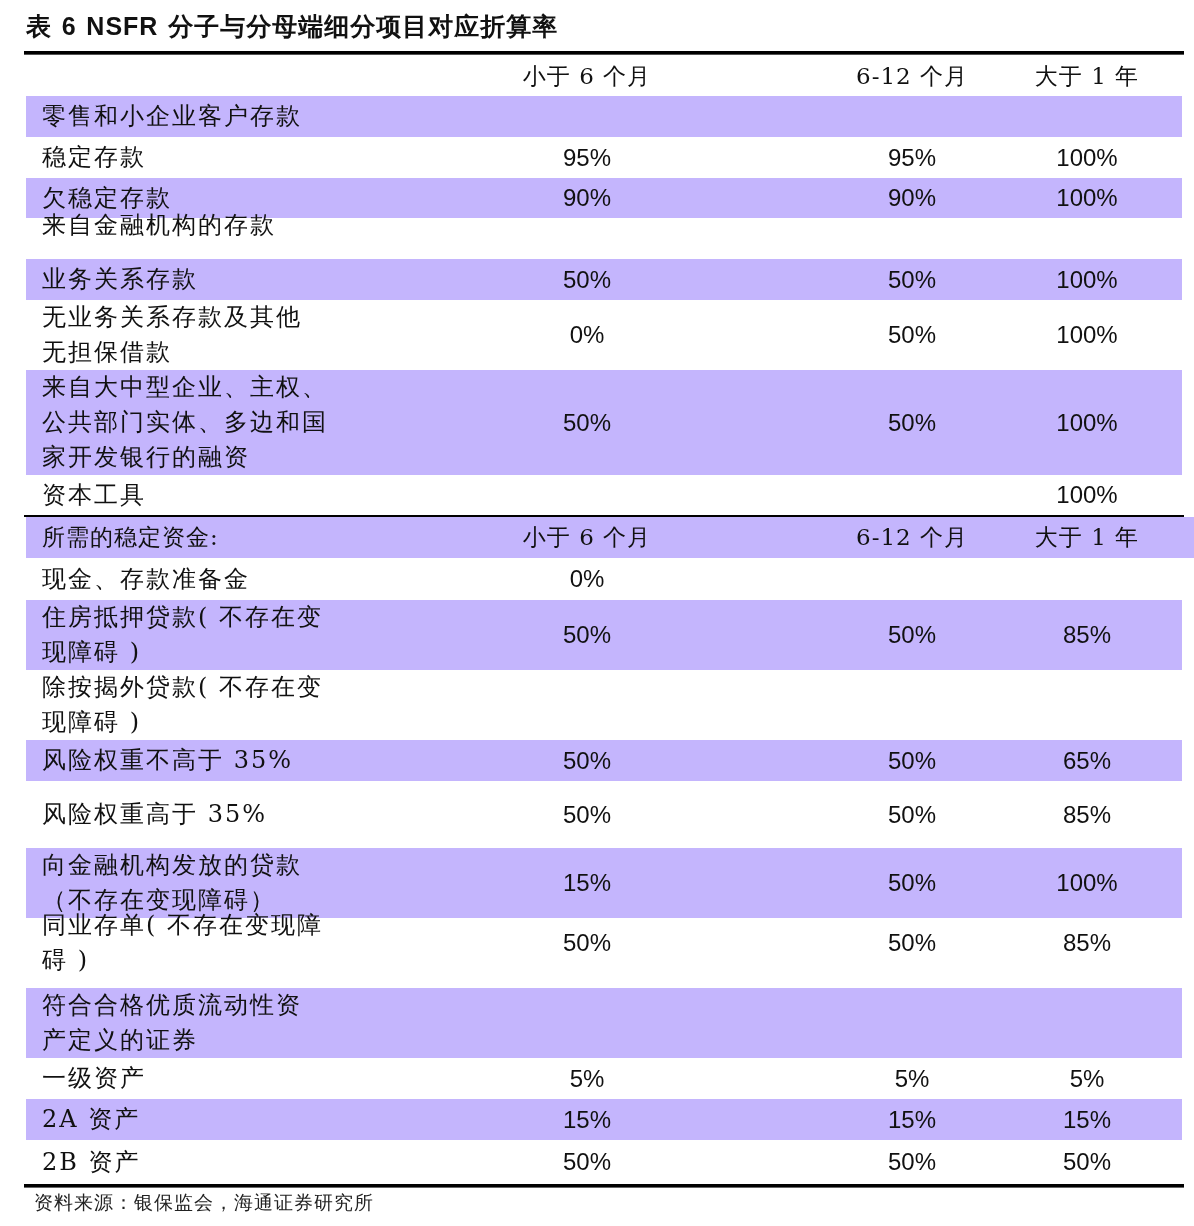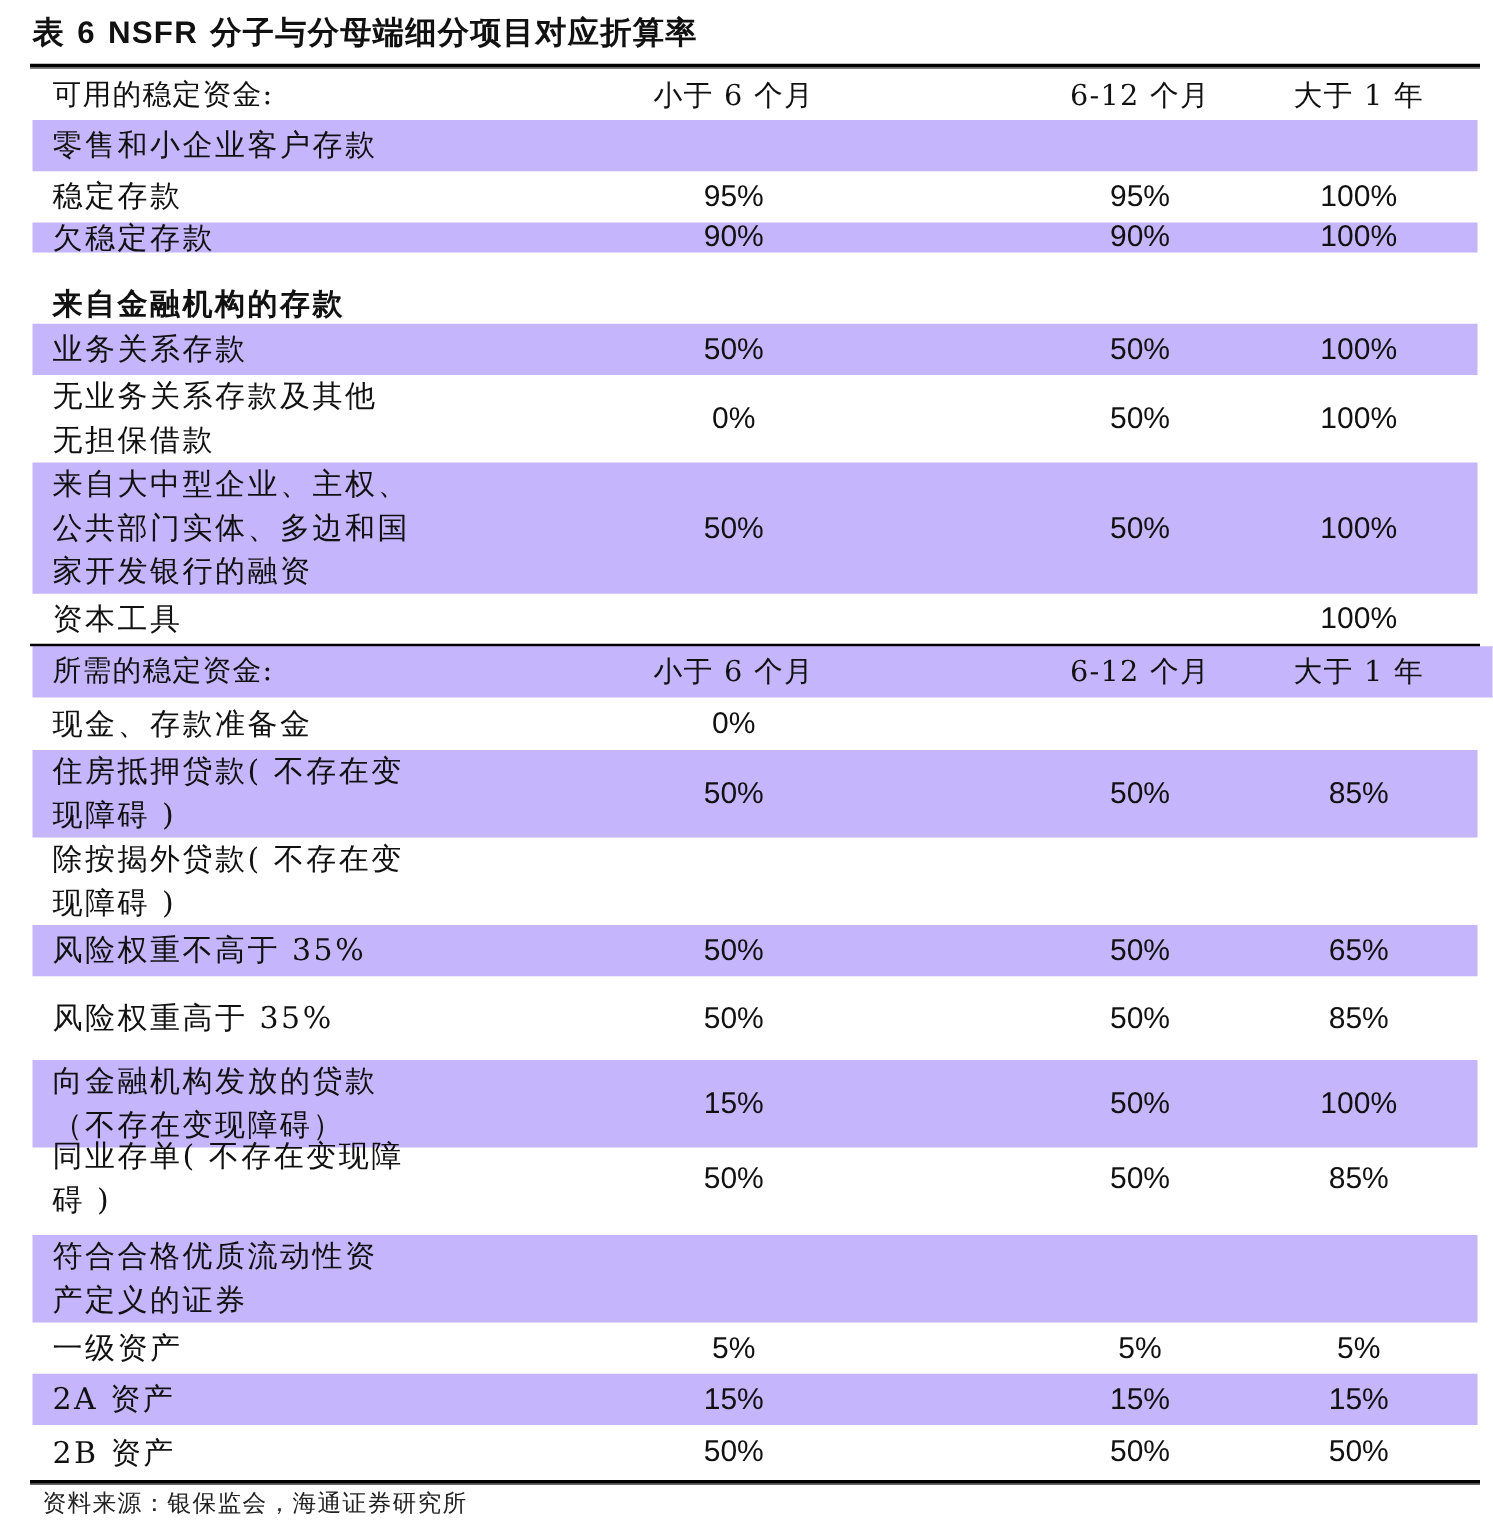--- a/index.html
+++ b/index.html
@@ -45,45 +45,44 @@
   <span class="latin">NSFR</span>
   <span>分子与分母端细分项目对应折算率</span>
 </div>
 
 <div class="rule-top"></div>
 <div class="rule-top2"></div>
 
 <div class="table">
 
   <div class="row" style="top:0px;height:40px;">
-    <div class="cell c0 hdr">可用的稳定资金:</div>
     <div class="cell c1 hdr">小于 6 个月</div>
     <div class="cell c2 hdr">6-12 个月</div>
     <div class="cell c3 hdr">大于 1 年</div>
   </div>
 
   <div class="row shade" style="top:40px;height:41px;">
     <div class="cell c0">零售和小企业客户存款</div>
   </div>
 
   <div class="row" style="top:81px;height:41px;">
     <div class="cell c0">稳定存款</div>
     <div class="cell c1 num">95%</div>
     <div class="cell c2 num">95%</div>
     <div class="cell c3 num">100%</div>
   </div>
 
-  <div class="row shade" style="top:122px;height:24px;">
+  <div class="row shade" style="top:122px;height:40px;">
     <div class="cell c0">欠稳定存款</div>
     <div class="cell c1 num">90%</div>
     <div class="cell c2 num">90%</div>
     <div class="cell c3 num">100%</div>
   </div>
 
-  <div class="row" style="top:166px;height:41px;font-weight:bold;">
+  <div class="row" style="top:149px;height:41px;">
     <div class="cell c0">来自金融机构的存款</div>
   </div>
 
   <div class="row shade" style="top:203px;height:41px;">
     <div class="cell c0">业务关系存款</div>
     <div class="cell c1 num">50%</div>
     <div class="cell c2 num">50%</div>
     <div class="cell c3 num">100%</div>
   </div>
 

